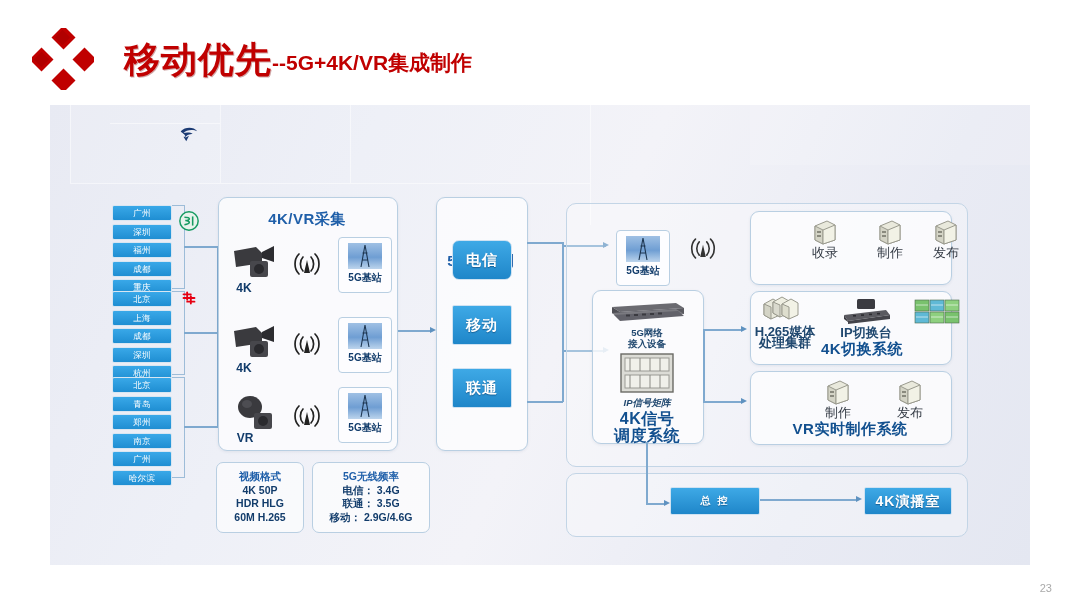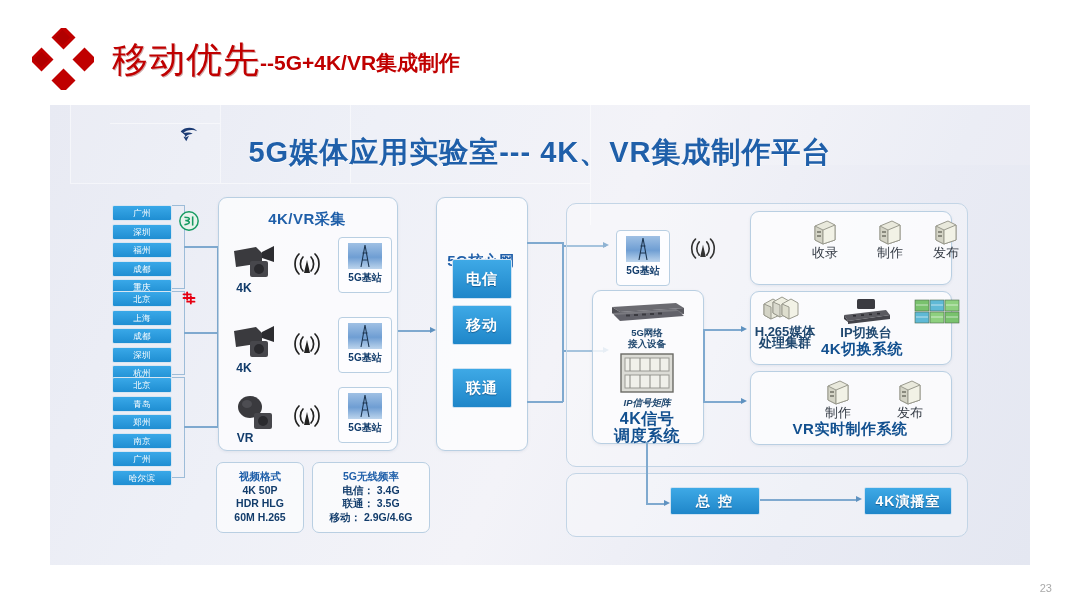--- a/index.html
+++ b/index.html
@@ -6,22 +6,23 @@
   body{
     width:1080px;height:608px;background:#ffffff;
     font-family:"Liberation Sans","DejaVu Sans",sans-serif;
     overflow:hidden;position:relative;
   }
   
   #header{position:absolute;left:0;top:0;width:1080px;height:105px;}
   #logo{position:absolute;left:32px;top:28px;width:62px;height:62px;}
   #title-wrap{position:absolute;left:112px;top:36px;white-space:nowrap;}
   .title-main{
-    font-size:36px;font-weight:normal;color:#C00000;letter-spacing:1px;
+    font-size:36px;font-weight:bold;color:#C00000;letter-spacing:1px;
     text-shadow:1px 1px 0 rgba(120,0,0,.35);
+    margin-left:12px;
   }
   .title-sub{
     font-size:21px;font-weight:bold;color:#C00000;letter-spacing:0px;
     position:relative;top:-2px;
   }
 
   
   #canvas{
     position:absolute;left:50px;top:105px;width:980px;height:460px;
     background:
@@ -158,21 +159,20 @@
 
   <div class="bgblock" style="left:20px;top:0;width:150px;height:78px;"></div>
   <div class="bgline" style="left:20px;top:0;width:1px;height:78px;"></div>
   <div class="bgline" style="left:170px;top:0;width:1px;height:78px;"></div>
   <div class="bgline" style="left:20px;top:78px;width:520px;height:1px;"></div>
   <div class="bgline" style="left:300px;top:0;width:1px;height:78px;"></div>
   <div class="bgline" style="left:540px;top:0;width:1px;height:120px;"></div>
   <div class="bgline" style="left:60px;top:18px;width:110px;height:1px;"></div>
   <div class="bgblock" style="left:700px;top:0;width:280px;height:60px;"></div>
 
-  <div id="diagram-title">5G媒体应用实验室--- 4K、VR集成制作平台</div>
 
   <div class="city-group" style="left:62px;top:100px;">
     <div class="city-cell">广州</div>
     <div class="city-cell">深圳</div>
     <div class="city-cell">福州</div>
     <div class="city-cell">成都</div>
     <div class="city-cell">重庆</div>
   </div>
   <div class="brace" style="left:122px;top:100px;width:12px;height:82px;"></div>
   <svg class="carrier-logo" style="left:128px;top:18px;" viewBox="0 0 24 24">
@@ -294,21 +294,21 @@
         </svg>
     </div>
     <div class="bs-label">5G基站</div>
   </div>
 
   <div class="ln" style="left:348px;top:225px;width:34px;height:1.8px;"></div>
   <div class="ah" style="left:380px;top:222px;"></div>
 
   <div class="panel" style="left:386px;top:92px;width:90px;height:252px;"></div>
   <div class="panel-title" style="left:386px;top:105px;width:90px;margin-top:42px;">5G核心网</div>
-  <div class="core-box" style="left:402px;top:154px;">电信</div>
+  <div class="core-box" style="left:402px;top:135px;border-radius:7px;">电信</div>
   <div class="core-box" style="left:402px;top:200px;">移动</div>
   <div class="core-box" style="left:402px;top:263px;">联通</div>
 
   <div class="ln" style="left:477px;top:137px;width:36px;height:1.5px;"></div>
   <div class="ln" style="left:477px;top:296px;width:36px;height:1.5px;"></div>
   <div class="ln" style="left:512px;top:137px;width:1.5px;height:160px;"></div>
   <div class="ln" style="left:512px;top:140px;width:44px;height:1.5px;"></div>
   <div class="ah" style="left:553px;top:137px;"></div>
   <div class="ln" style="left:512px;top:245px;width:44px;height:1.5px;"></div>
   <div class="ah" style="left:553px;top:242px;"></div>
@@ -466,21 +466,21 @@
     <rect x="4" y="12" width="4" height="2" fill="#8a8a7e"></rect>
       <rect x="4" y="16" width="4" height="2" fill="#8a8a7e"></rect>
   </svg>
   <div class="cap-small" style="left:837px;top:302px;width:46px;">发布</div>
   <div class="sys-title" style="left:700px;top:315px;width:200px;">VR实时制作系统</div>
 
   <div class="panel-soft" style="left:516px;top:368px;width:400px;height:62px;"></div>
   <div class="ln" style="left:596px;top:337px;width:1.5px;height:62px;"></div>
   <div class="ln" style="left:596px;top:398px;width:20px;height:1.5px;"></div>
   <div class="ah" style="left:614px;top:395px;"></div>
-  <div class="bbox" style="left:620px;top:382px;width:88px;height:26px;line-height:26px;font-size:14px;">总 控</div>
+  <div class="bbox" style="left:620px;top:382px;width:88px;height:26px;line-height:26px;font-size:10px;">总 控</div>
   <div class="ln" style="left:710px;top:394px;width:98px;height:1.5px;"></div>
   <div class="ah" style="left:806px;top:391px;"></div>
   <div class="bbox" style="left:814px;top:382px;width:86px;height:26px;line-height:26px;font-size:14px;letter-spacing:1px;">4K演播室</div>
 
   <div class="spec" style="left:166px;top:357px;width:86px;height:62px;">
     <div class="hd">视频格式</div>
     <div>4K 50P</div>
     <div>HDR HLG</div>
     <div>60M H.265</div>
   </div>

